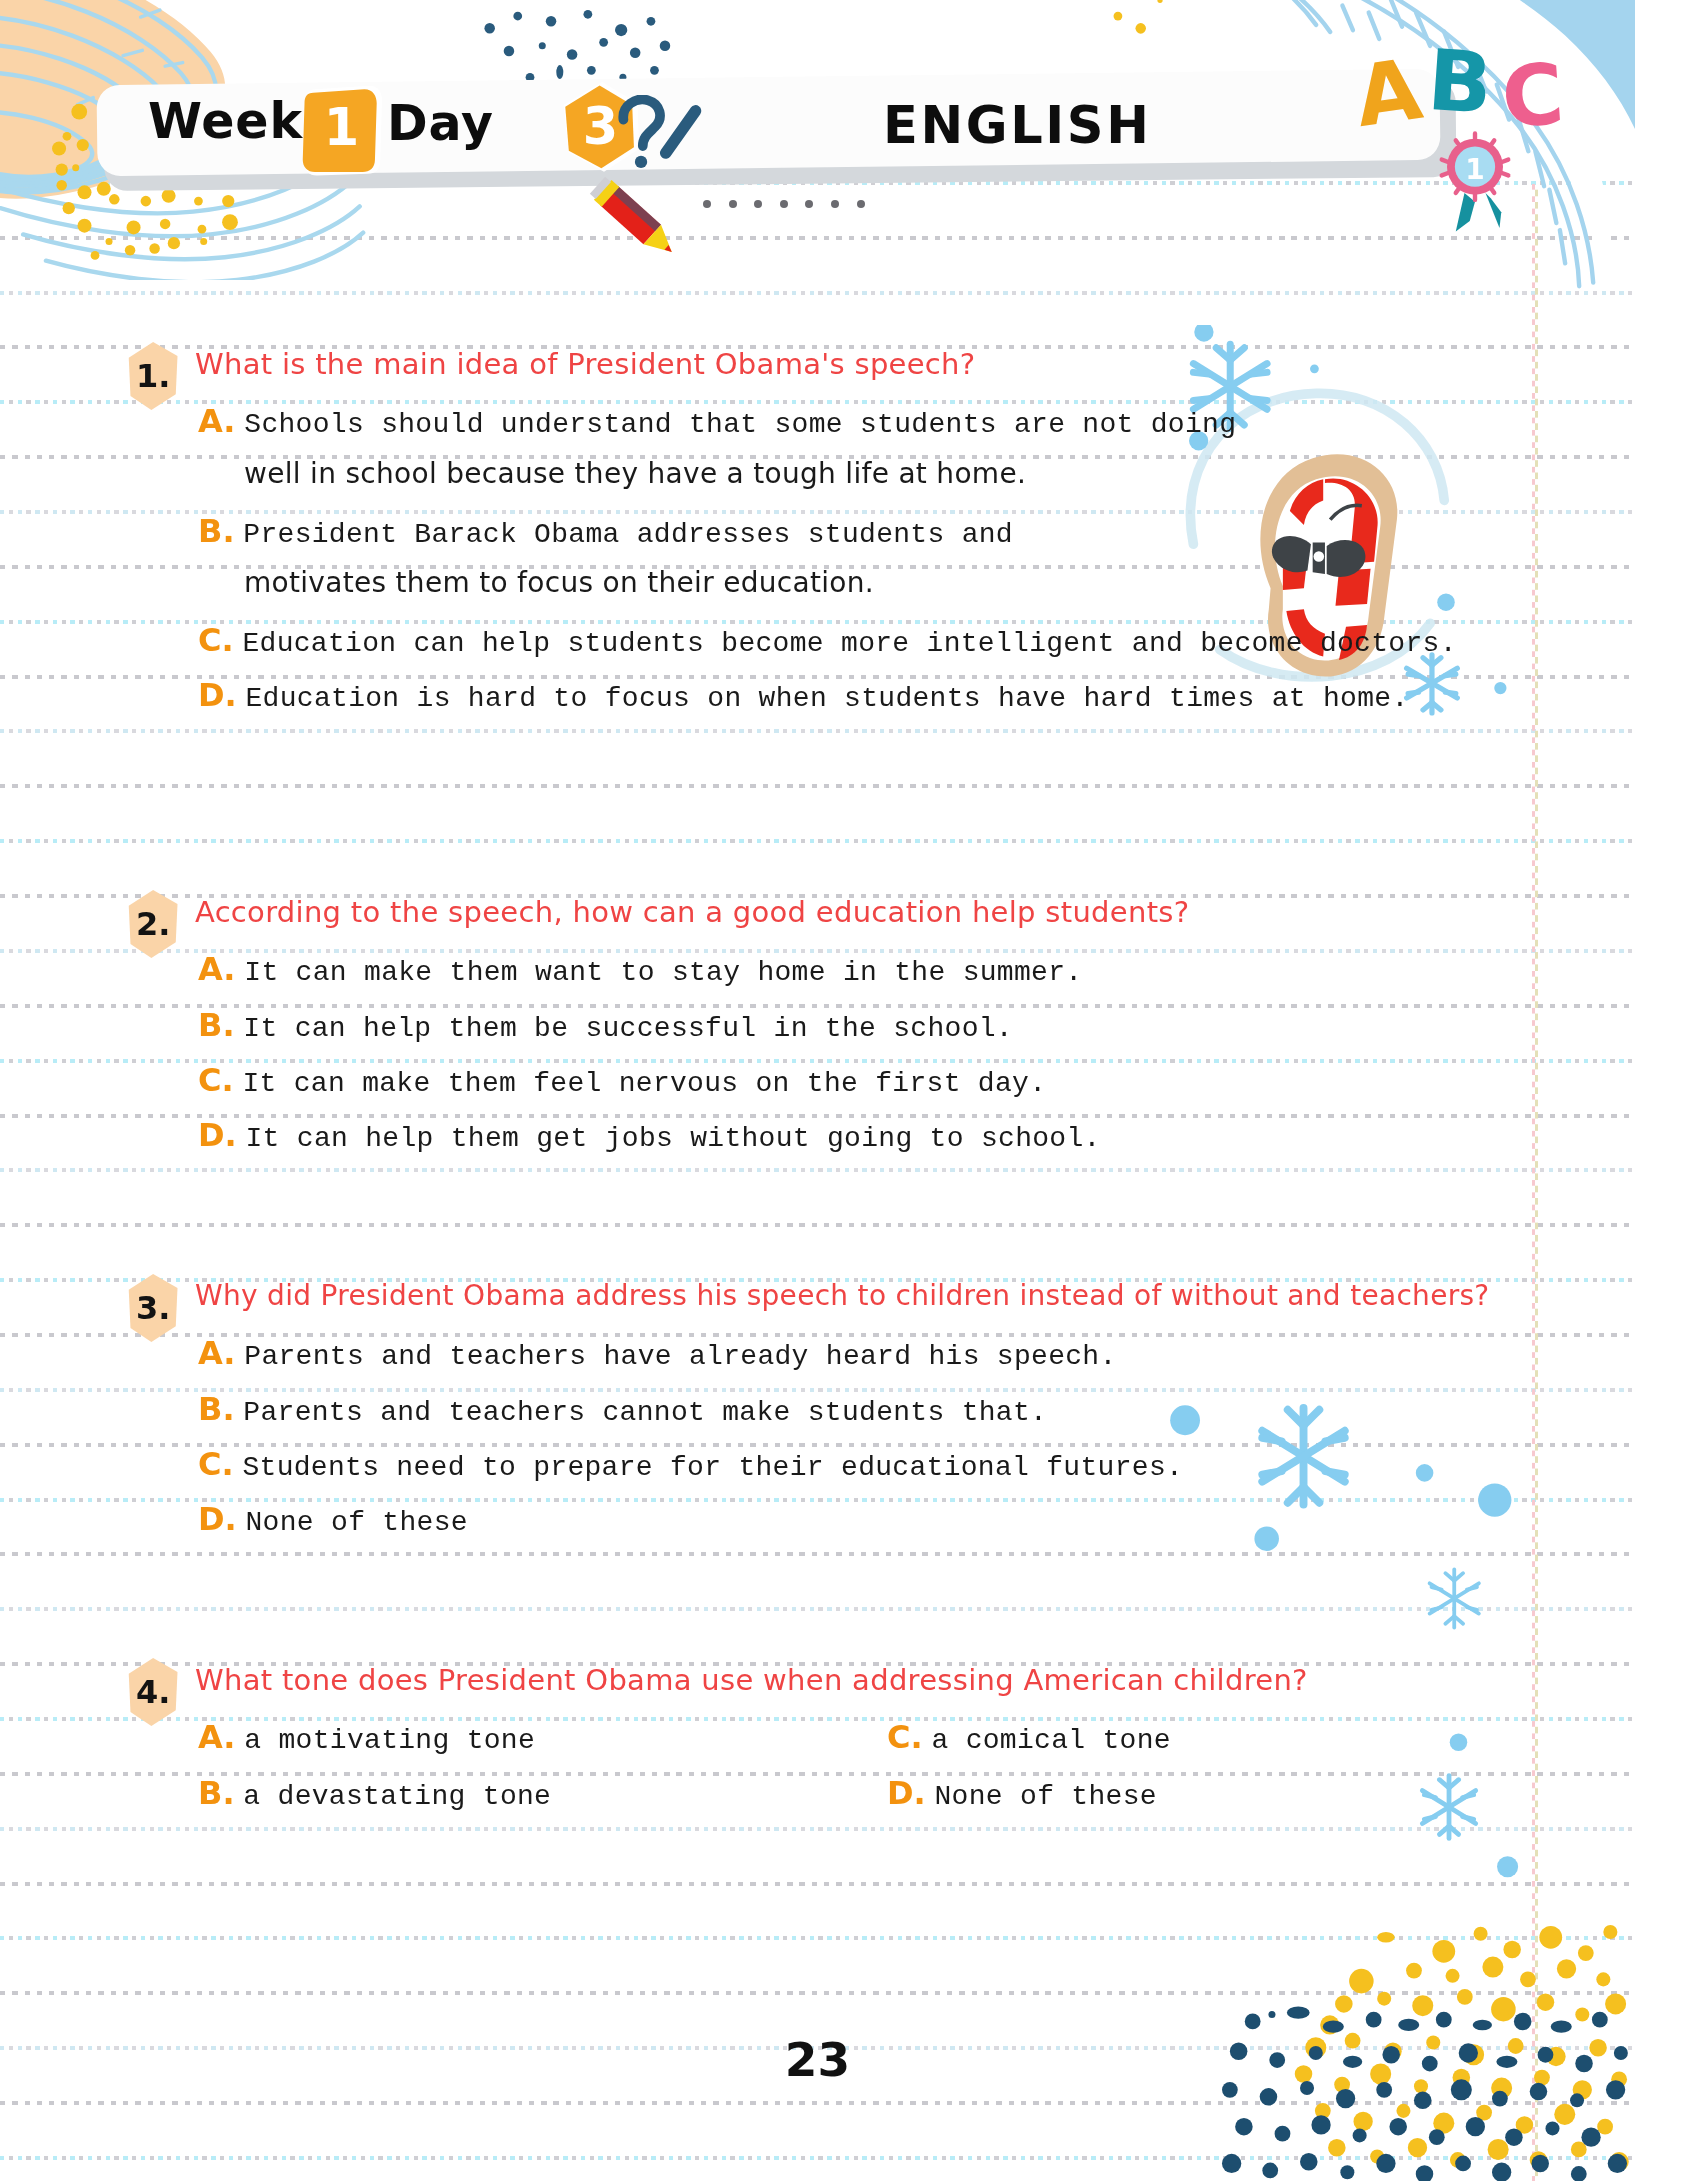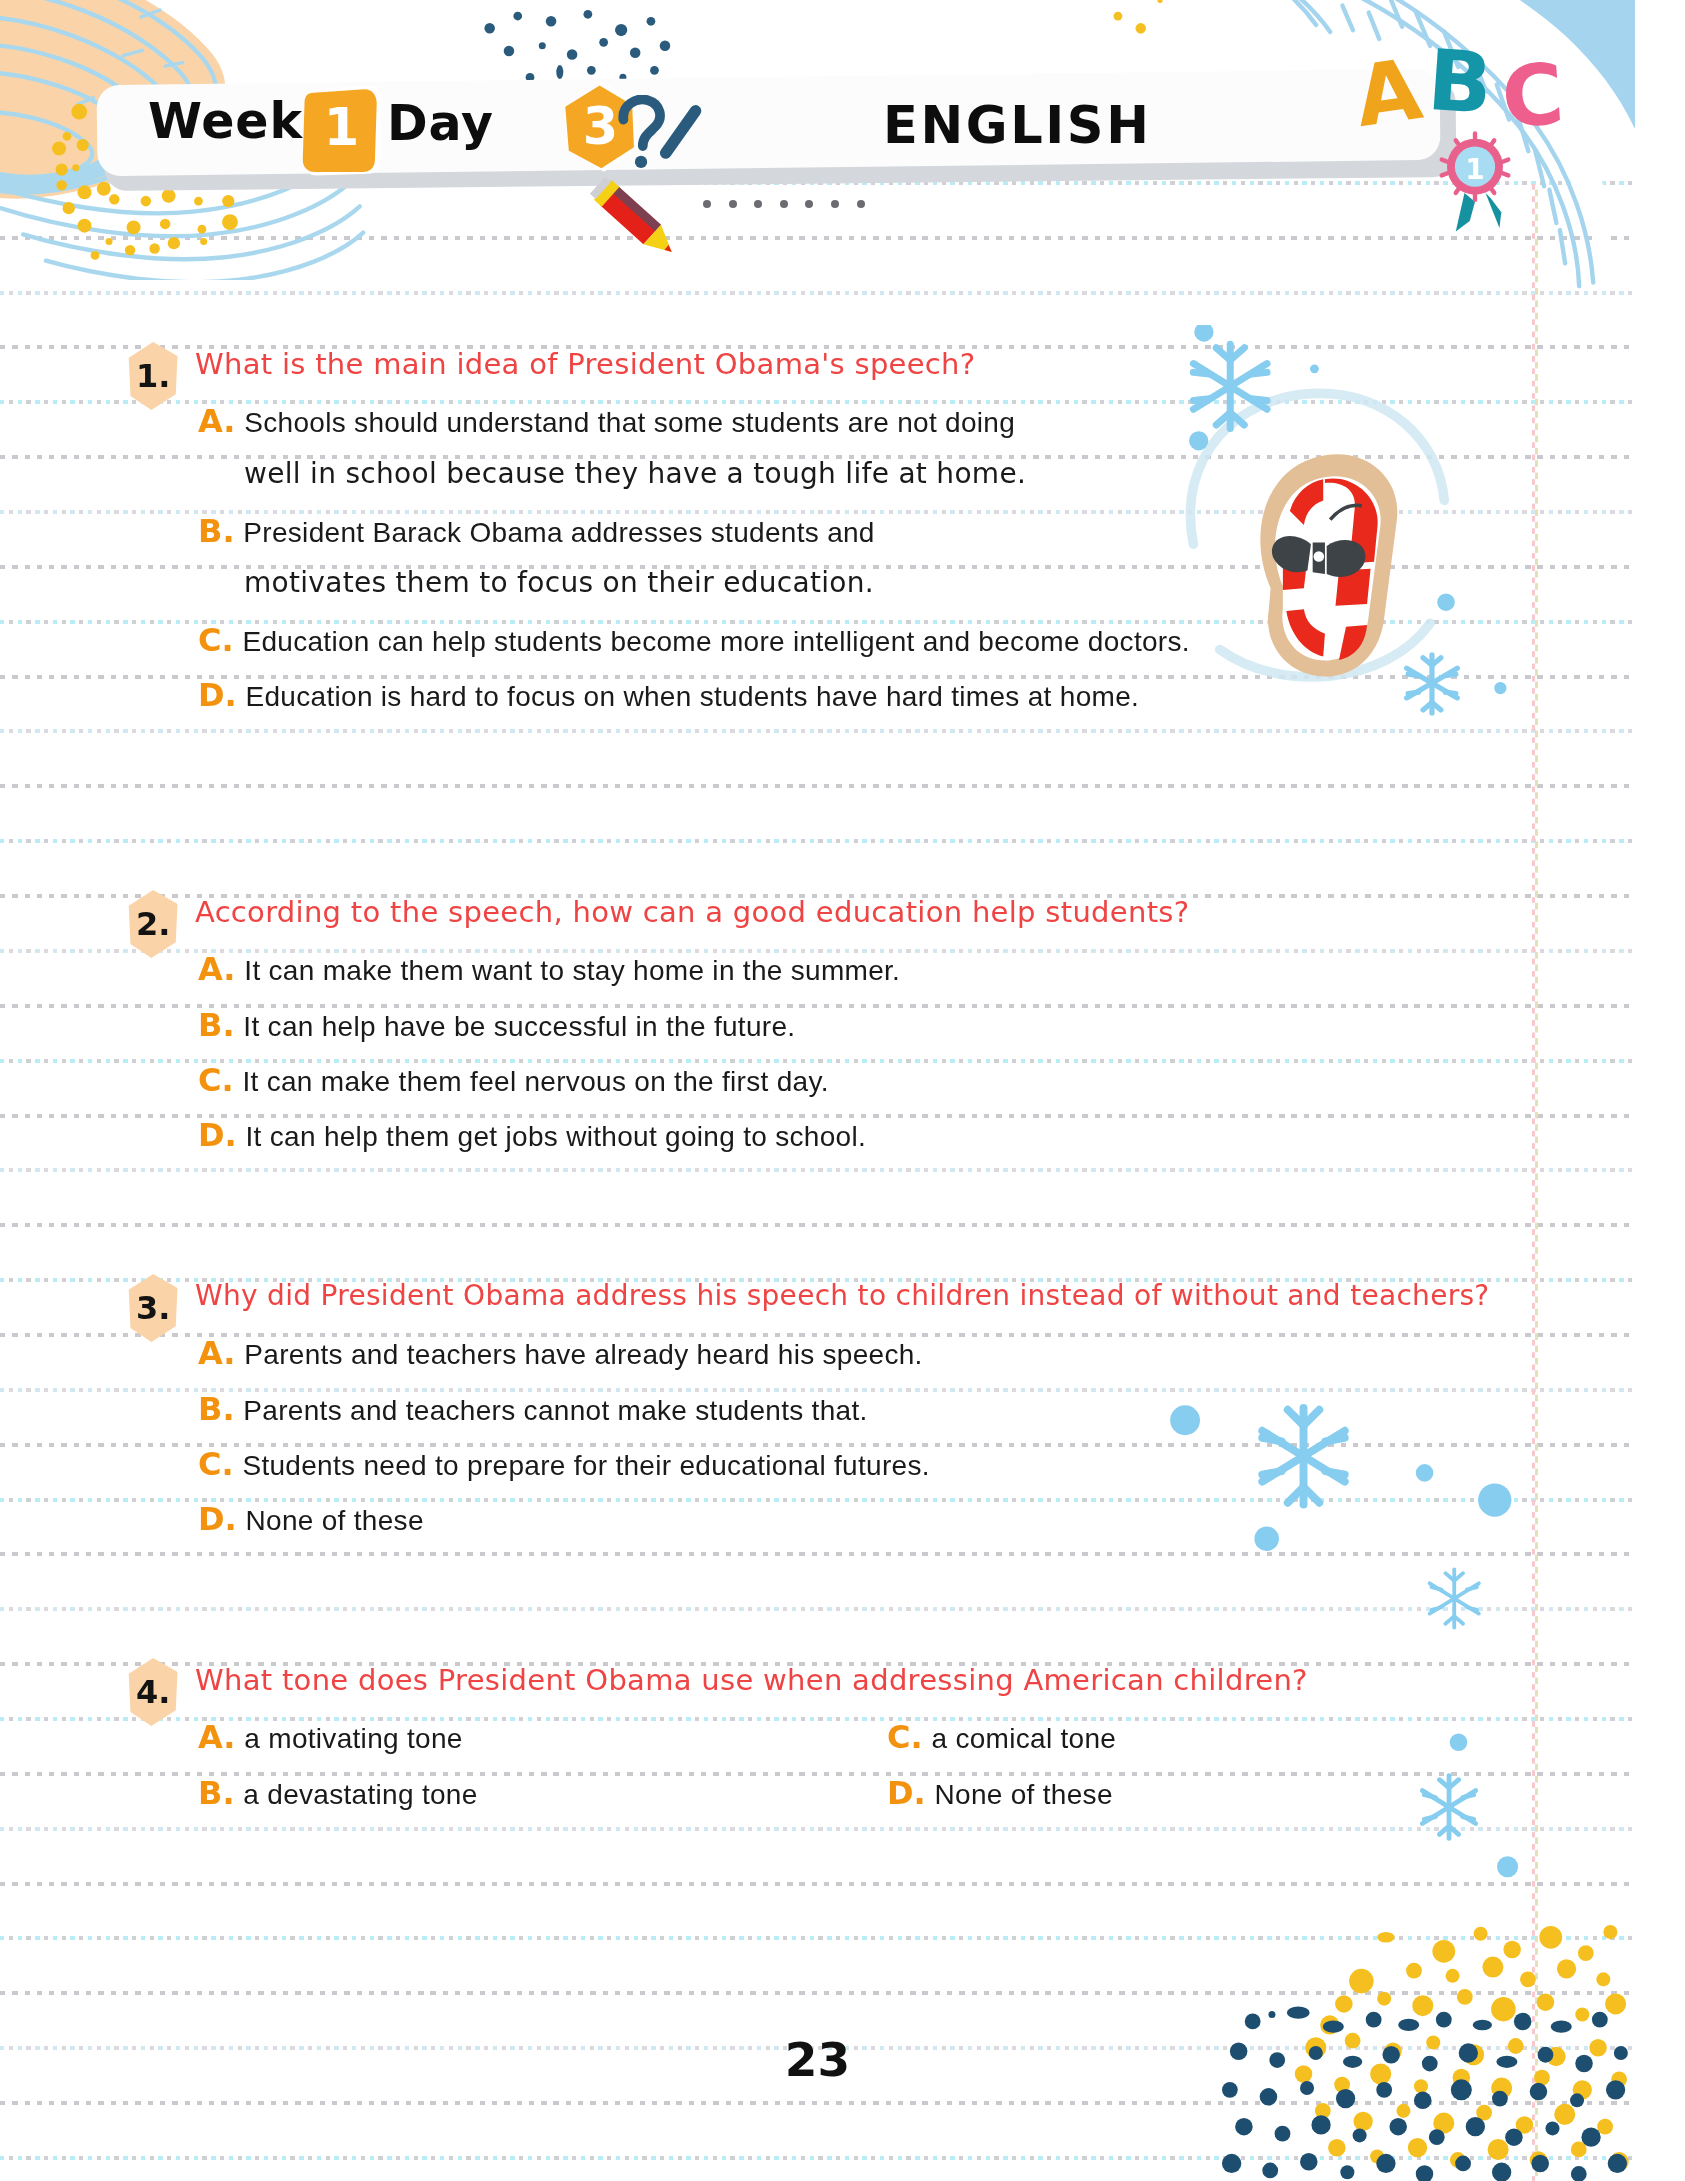--- a/index.html
+++ b/index.html
@@ -226,21 +226,21 @@
   }
   .opt .ltr {
     font-family: "DejaVu Sans", sans-serif;
     font-weight: 900;
     font-size: 32px;
     color: #f3920f;
     margin-right: 8.8px;
     white-space: nowrap;
   }
   .opt .otxt {
-    font-family: Liberation Sans, sans-serif;
+    font-family: Liberation Mono, monospace;
     font-size: 28px;
     color: #1a1a1a;
     letter-spacing: 0.3px;
     white-space: nowrap;
   }
   .opt-cont {
     position: absolute;
     font-family: "DejaVu Sans", sans-serif;
     font-size: 28px;
     color: #1a1a1a;
@@ -778,21 +778,21 @@
             <div class="qn">2.</div>
           </div>
           <div class="q-text">According to the speech, how can a good education help students?</div>
         </div>
         <div class="opt" style="left: 198px; top: 55px;">
           <span class="ltr">A.</span>
           <span class="otxt">It can make them want to stay home in the summer.</span>
         </div>
         <div class="opt" style="left: 198px; top: 111px;">
           <span class="ltr">B.</span>
-          <span class="otxt">It can help have be successful in the future.</span>
+          <span class="otxt">It can help them be successful in the school.</span>
         </div>
         <div class="opt" style="left: 198px; top: 166px;">
           <span class="ltr">C.</span>
           <span class="otxt">It can make them feel nervous on the first day.</span>
         </div>
         <div class="opt" style="left: 198px; top: 221px;">
           <span class="ltr">D.</span>
           <span class="otxt">It can help them get jobs without going to school.</span>
         </div>
       </div>

